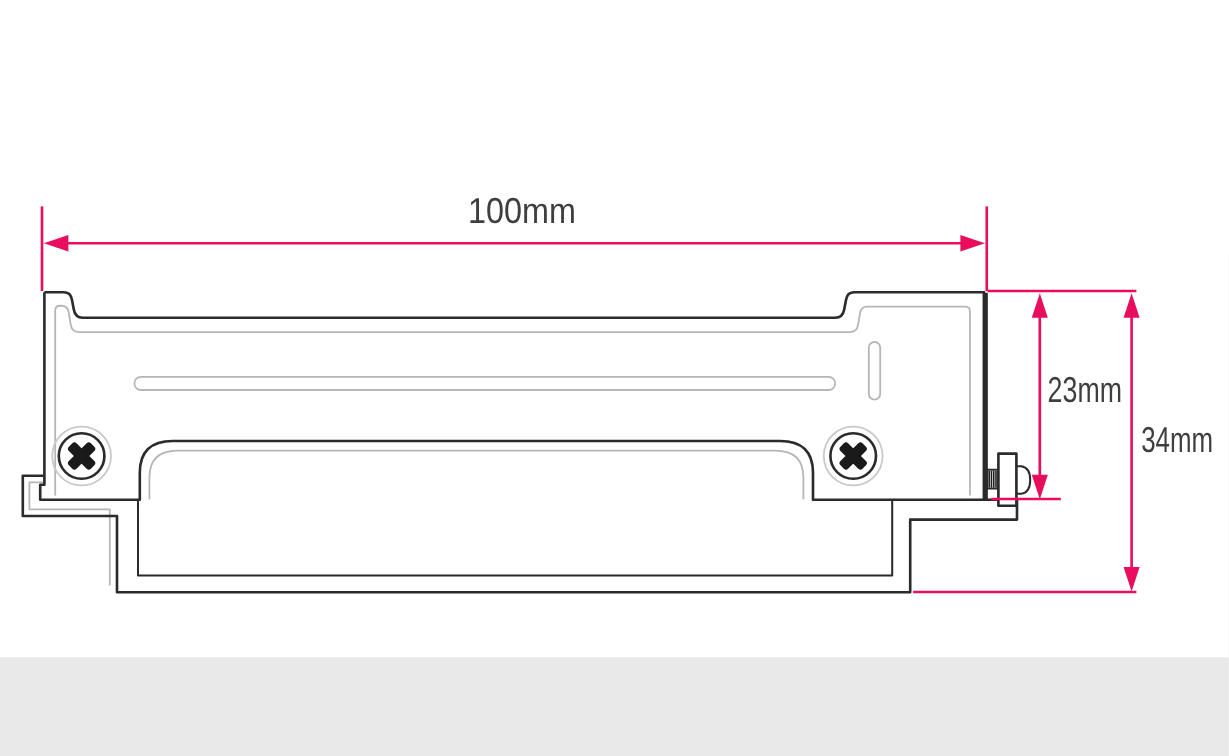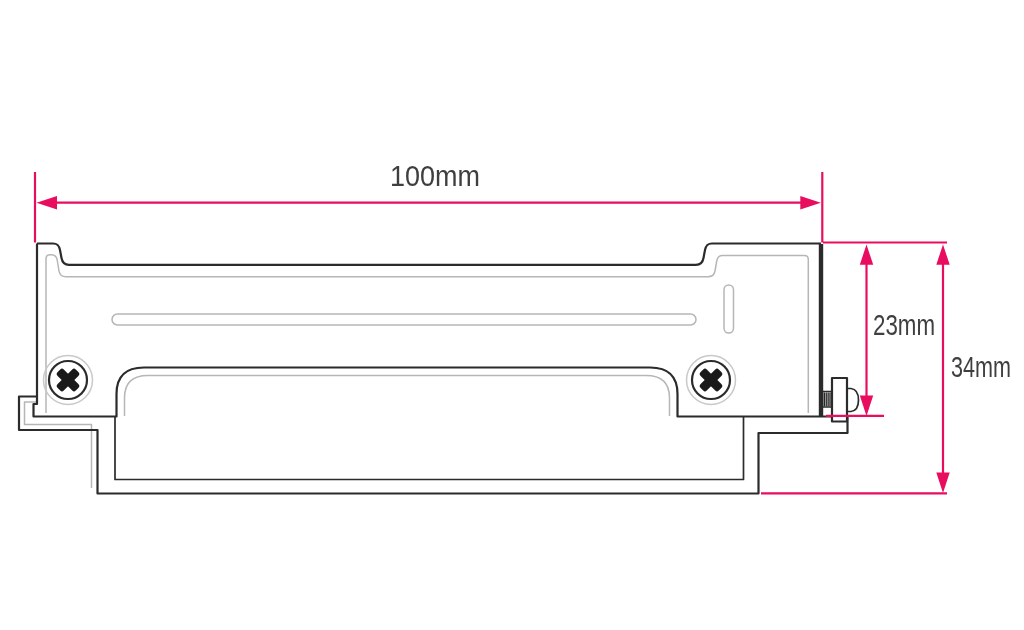--- a/index.html
+++ b/index.html
@@ -5,21 +5,21 @@
   :root{
     --outline:#2B2B2B;
     --inner:#B6B6B6;
     --dim:#E80D5F;
     --label:#3F3F3F;
     --bg:#FFFFFF;
   }
   html,body{margin:0;padding:0;background:#e9e9e9;}
   .stage{
     position:relative;
-    width:1024px;height:630px;
+    width:1024px;height:548px;
     background:var(--bg);
     overflow:hidden;
     font-family:"Liberation Sans","DejaVu Sans",sans-serif;
   }
   svg{position:absolute;left:0;top:0;display:block;}
   .ln{stroke:var(--outline);fill:none;stroke-width:2.2;stroke-linejoin:round;stroke-linecap:butt;}
   .ln-thick{stroke:var(--outline);fill:none;stroke-width:4.4;}
   .ln-thin{stroke:var(--outline);fill:none;stroke-width:1.7;stroke-linejoin:round;}
   .gy{stroke:var(--inner);fill:none;stroke-width:1.5;stroke-linejoin:round;}
   .gy2{stroke:#c9c9c9;fill:none;stroke-width:1.5;}

